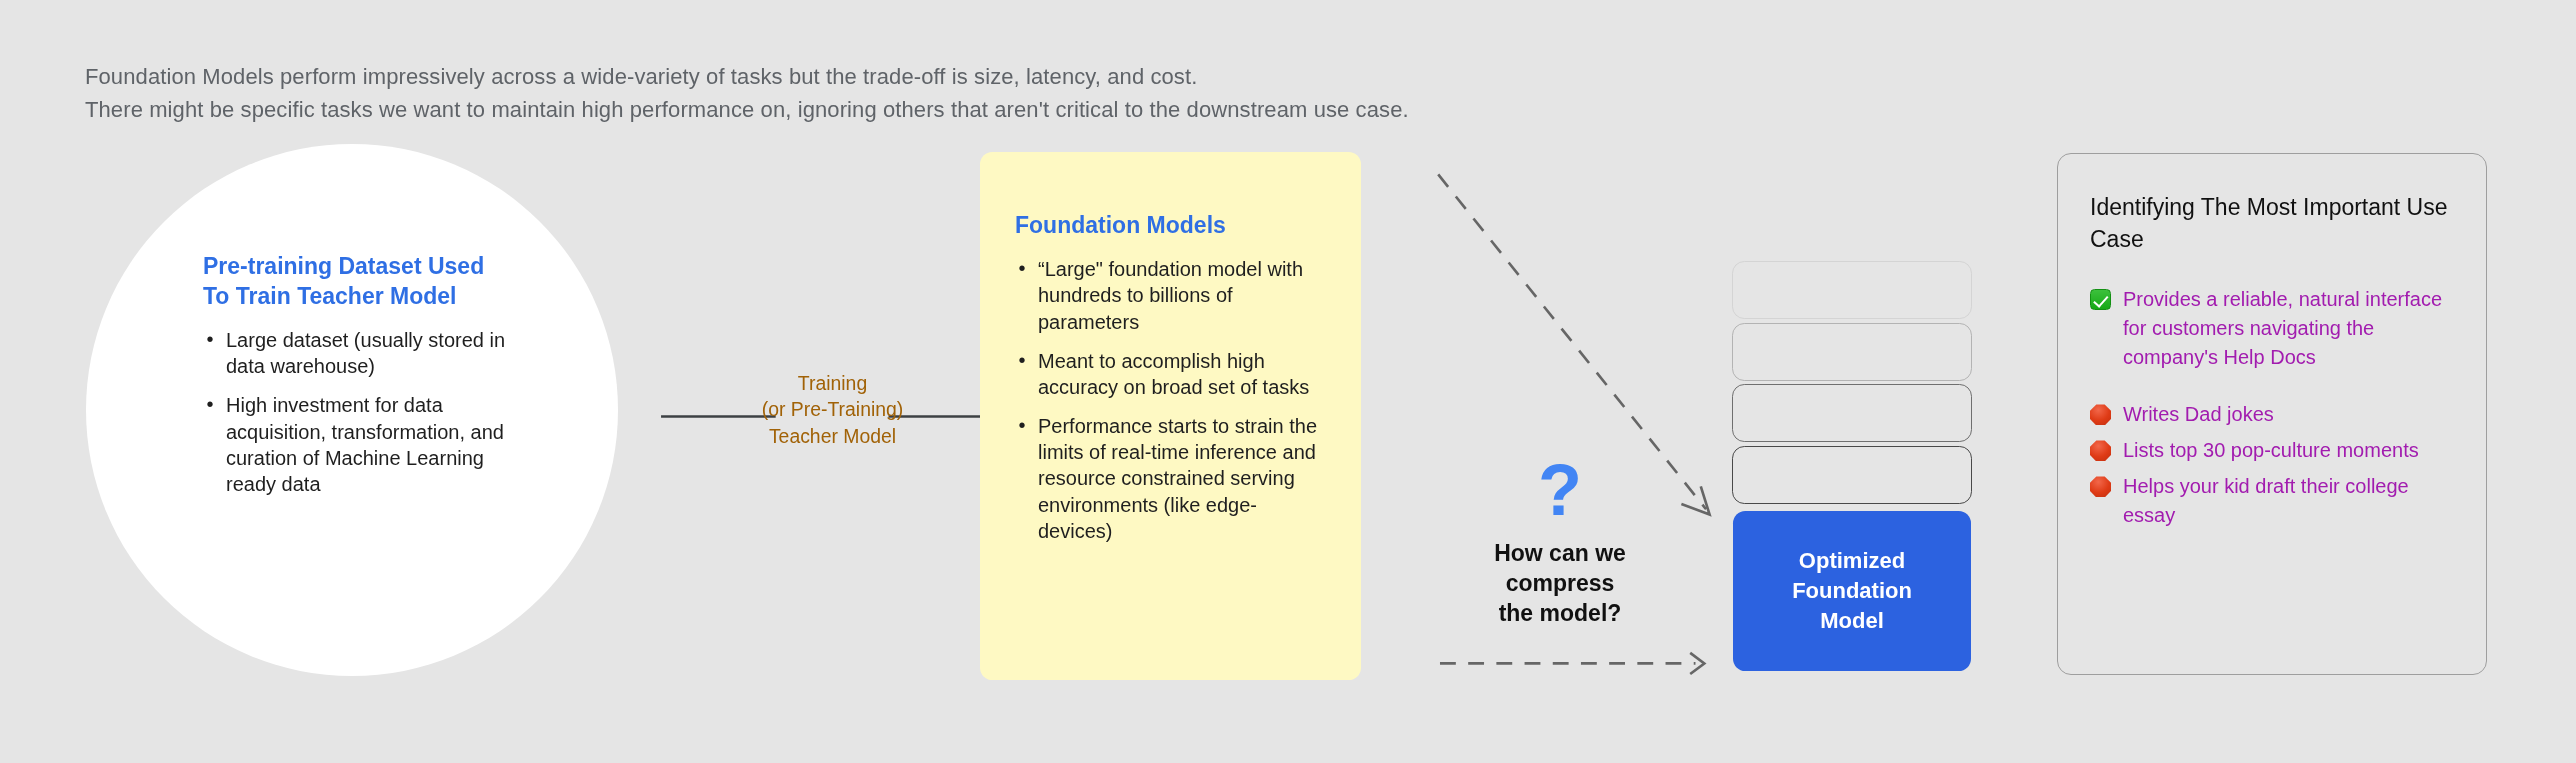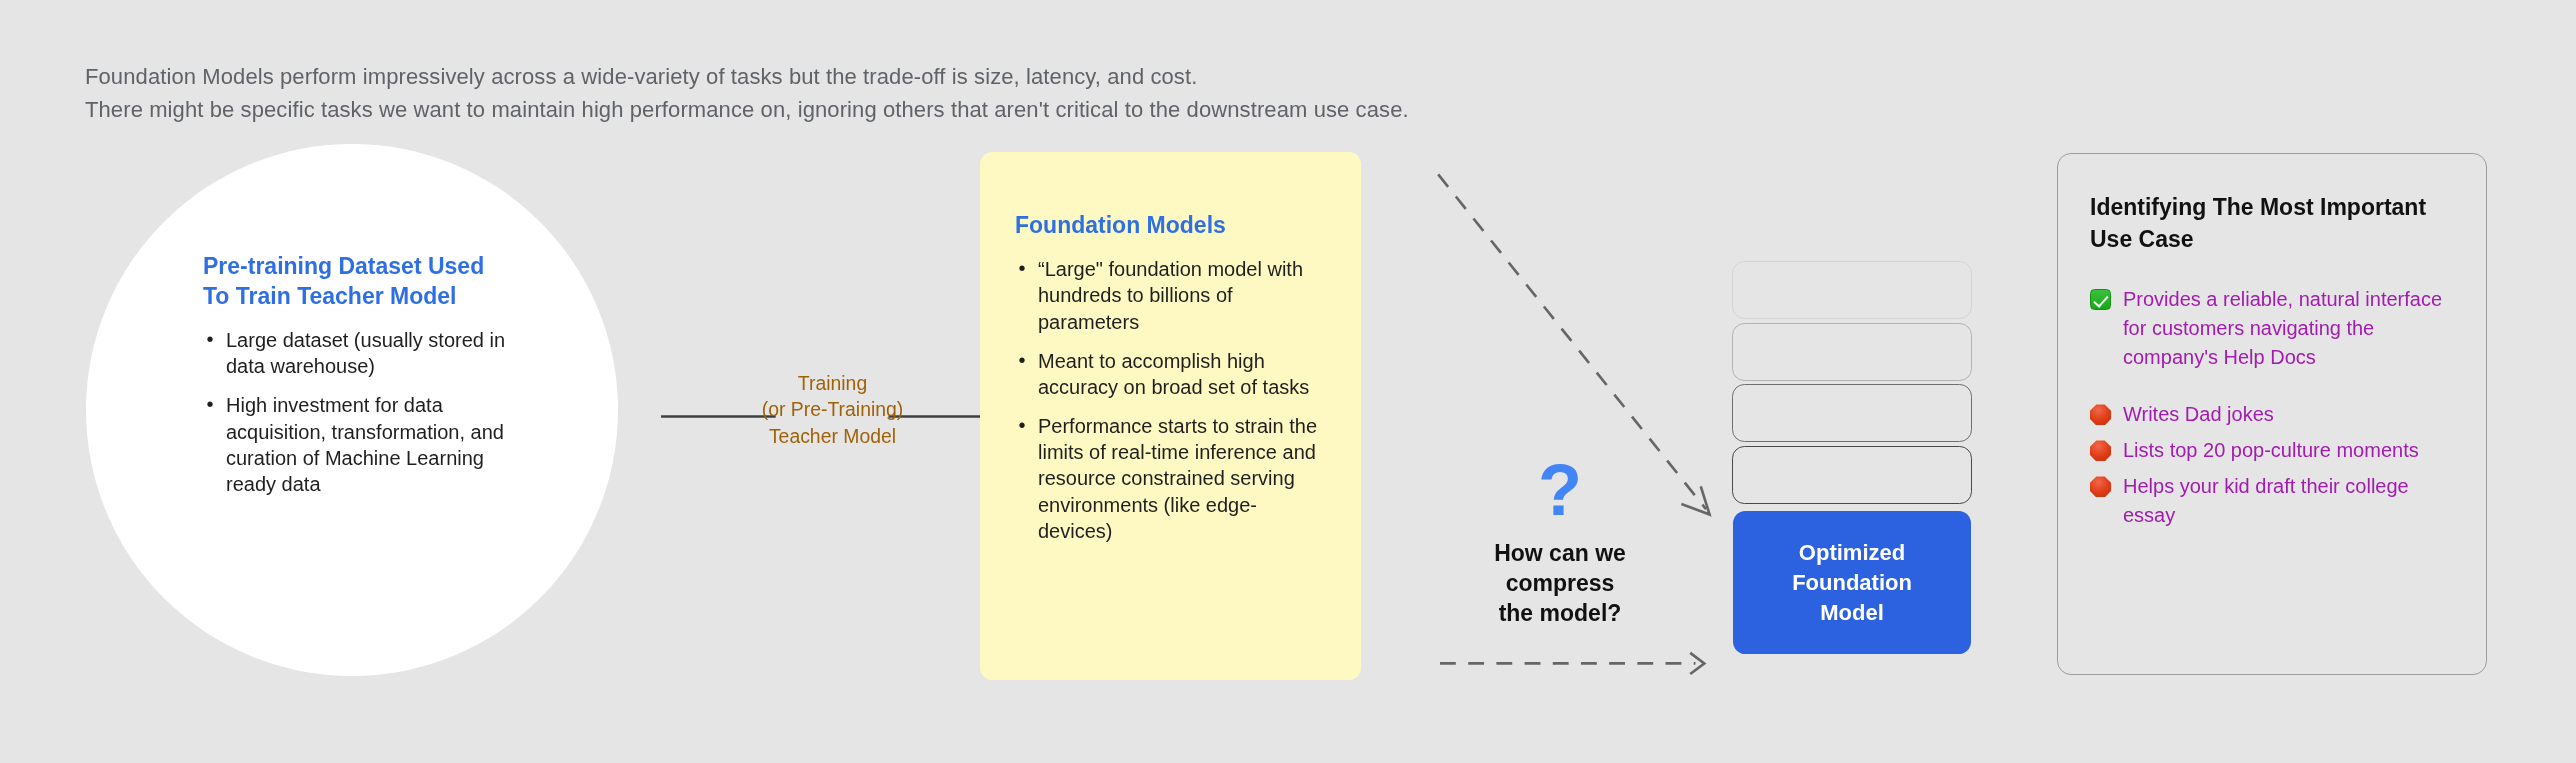--- a/index.html
+++ b/index.html
@@ -155,21 +155,21 @@
   #stack2 { left: 1732px; top: 323px; border: 1.8px solid #b3b3b3; }
   #stack3 { left: 1732px; top: 384px; border: 1.8px solid #6f6f6f; }
   #stack4 { left: 1732px; top: 446px; border: 1.8px solid #494949; }
 
   
   #opt-box {
     position: absolute;
     left: 1733px;
     top: 511px;
     width: 238px;
-    height: 143px;
+    height: 160px;
     background: #2c62e0;
     border-radius: 12.3px;
     display: flex;
     align-items: center;
     justify-content: center;
   }
   #opt-box .label {
     color: #ffffff;
     font-weight: bold;
     font-size: 22px;
@@ -185,21 +185,21 @@
     width: 430px;
     height: 522px;
     border: 1.8px solid #9e9e9e;
     border-radius: 14px;
     box-sizing: border-box;
   }
   #right-panel .inner { padding: 37px 32px 0 32px; }
   #rp-title {
     font-size: 23px;
     line-height: 32px;
-    font-weight: bold;
+    font-weight: normal;
     color: #111111;
     margin-bottom: 30px;
   }
   ul.icon-list {
     margin: 0;
     padding: 0;
     list-style: none;
   }
   ul.icon-list li {
     position: relative;
@@ -323,21 +323,21 @@
           <span class="ic ic-check"></span>
           <span>Provides a reliable, natural interface for customers navigating the company's Help Docs</span>
         </li>
         <li id="gap-1"></li>
         <li>
           <span class="ic ic-stop"></span>
           <span>Writes Dad jokes</span>
         </li>
         <li>
           <span class="ic ic-stop"></span>
-          <span>Lists top 20 pop-culture moments</span>
+          <span>Lists top 30 pop-culture moments</span>
         </li>
         <li>
           <span class="ic ic-stop"></span>
           <span>Helps your kid draft their college essay</span>
         </li>
       </ul>
     </div>
   </div>
 
 </div>

